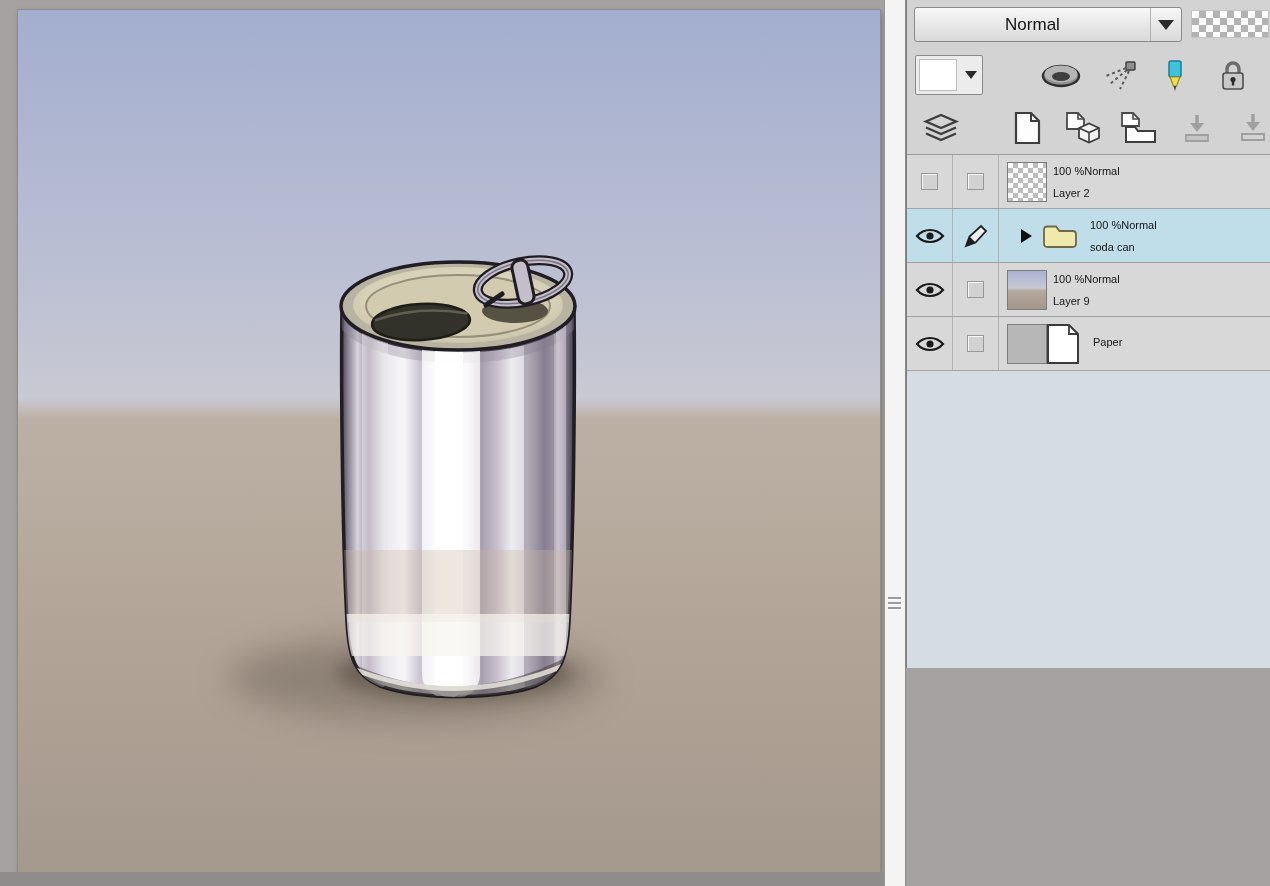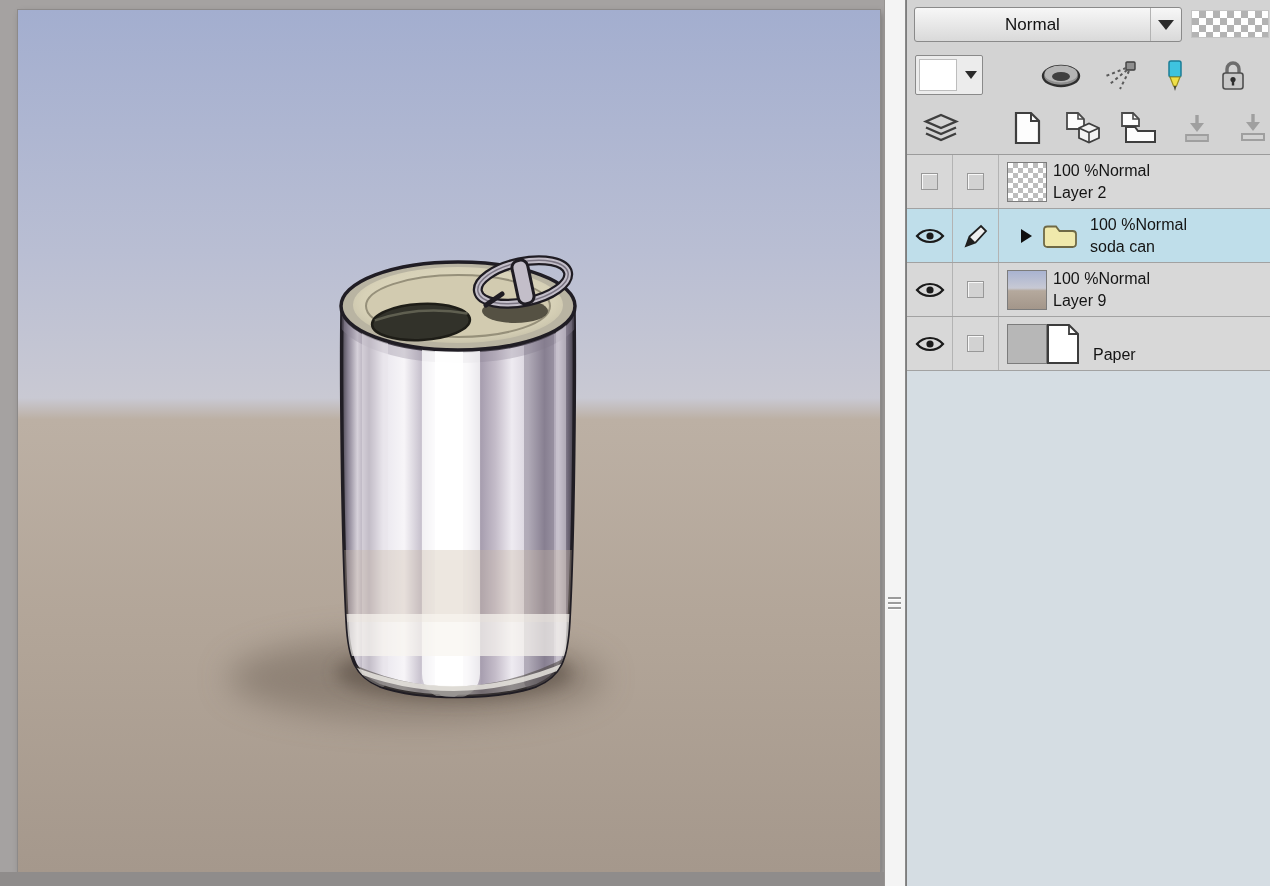--- a/index.html
+++ b/index.html
@@ -13,21 +13,21 @@
   .canvas svg{display:block;width:100%;height:100%;}
   .canvas-bottom{position:absolute;left:0;top:872px;width:884px;height:14px;background:#8f8c8b;}
 
   
   .splitter{position:absolute;left:884px;top:0;width:22px;height:886px;background:#f4f4f4;
             border-left:1px solid #979492;border-right:1px solid #8a8a8a;box-sizing:border-box;}
   .grip{position:absolute;left:3px;top:594px;width:13px;}
   .grip span{display:block;height:2px;background:#9b9b9b;margin:3px 0;box-shadow:0 1px 0 #fff;}
 
   
-  .panel{position:absolute;left:906px;top:0;width:364px;height:886px;background:#d3d3d3;
+  .panel{position:absolute;left:906px;top:0;width:364px;height:668px;background:#d3d3d3;
          border-left:1px solid #7d7d7d;box-sizing:border-box;overflow:hidden;color:#121212;}
 
   .blend-dd{position:absolute;left:7px;top:7px;width:268px;height:35px;display:flex;align-items:center;
             background:linear-gradient(#f7f7f7,#d9d9d9);border:1px solid #8a8a8a;border-radius:3px;box-sizing:border-box;}
   .blend-label{flex:1;text-align:center;font-size:17px;}
   .dd-arrow{width:30px;height:100%;display:flex;align-items:center;justify-content:center;border-left:1px solid #b3b3b3;}
   .tri-down{width:0;height:0;border-left:8px solid transparent;border-right:8px solid transparent;border-top:10px solid #2b2b2b;}
   .tri-down.sm{border-left-width:6px;border-right-width:6px;border-top-width:8px;}
 
   .checker-lg{background-color:#fff;background-image:
@@ -54,22 +54,22 @@
   .layer-list{position:absolute;left:0;top:154px;width:364px;border-top:1px solid #9b9b9b;}
   .layer-row{position:relative;height:54px;display:flex;background:#d8d8d8;border-bottom:1px solid #a2a2a2;box-sizing:border-box;}
   .layer-row.selected{background:#bfdeea;}
   .cell{width:46px;flex:0 0 46px;display:flex;align-items:center;justify-content:center;
         border-right:1px solid #b3b3b3;box-sizing:border-box;}
   .row-content{flex:1;display:flex;align-items:center;padding-left:8px;overflow:hidden;}
   .thumb{width:40px;height:40px;border:1px solid #7c7c7c;box-sizing:border-box;flex:0 0 auto;}
   .thumb.grad{background:linear-gradient(#a9b3d1 0%,#c7c9d4 45%,#b5a99d 52%,#a3968a 100%);}
   .thumb.paper-thumb{background:#b7b7b7;}
   .lines{margin-left:6px;display:flex;flex-direction:column;justify-content:center;height:48px;}
-  .line1,.line2{font-size:16px;line-height:22px;white-space:nowrap;color:#141414;}
-  .lines.single{justify-content:flex-end;padding-bottom:3px;}
+  .line1,.line2{font-size:11px;line-height:22px;white-space:nowrap;color:#141414;}
+  .lines.single{padding-bottom:3px;}
   .empty-box{width:17px;height:17px;background:#d2d2d2;border:1px solid #989898;
              box-shadow:inset 1px 1px 0 rgba(255,255,255,.85);box-sizing:border-box;}
   .expander{width:0;height:0;border-left:11px solid #0f0f0f;border-top:7px solid transparent;
             border-bottom:7px solid transparent;margin-left:14px;flex:0 0 auto;}
   .row-folder{margin-left:10px;flex:0 0 auto;}
   .row2-lines{margin-left:12px;}
   .page-icon{margin-left:-2px;flex:0 0 auto;position:relative;z-index:2;}
 
   .panel-empty{position:absolute;left:0;top:371px;width:364px;height:515px;background:#d5dde3;}
 </style>

